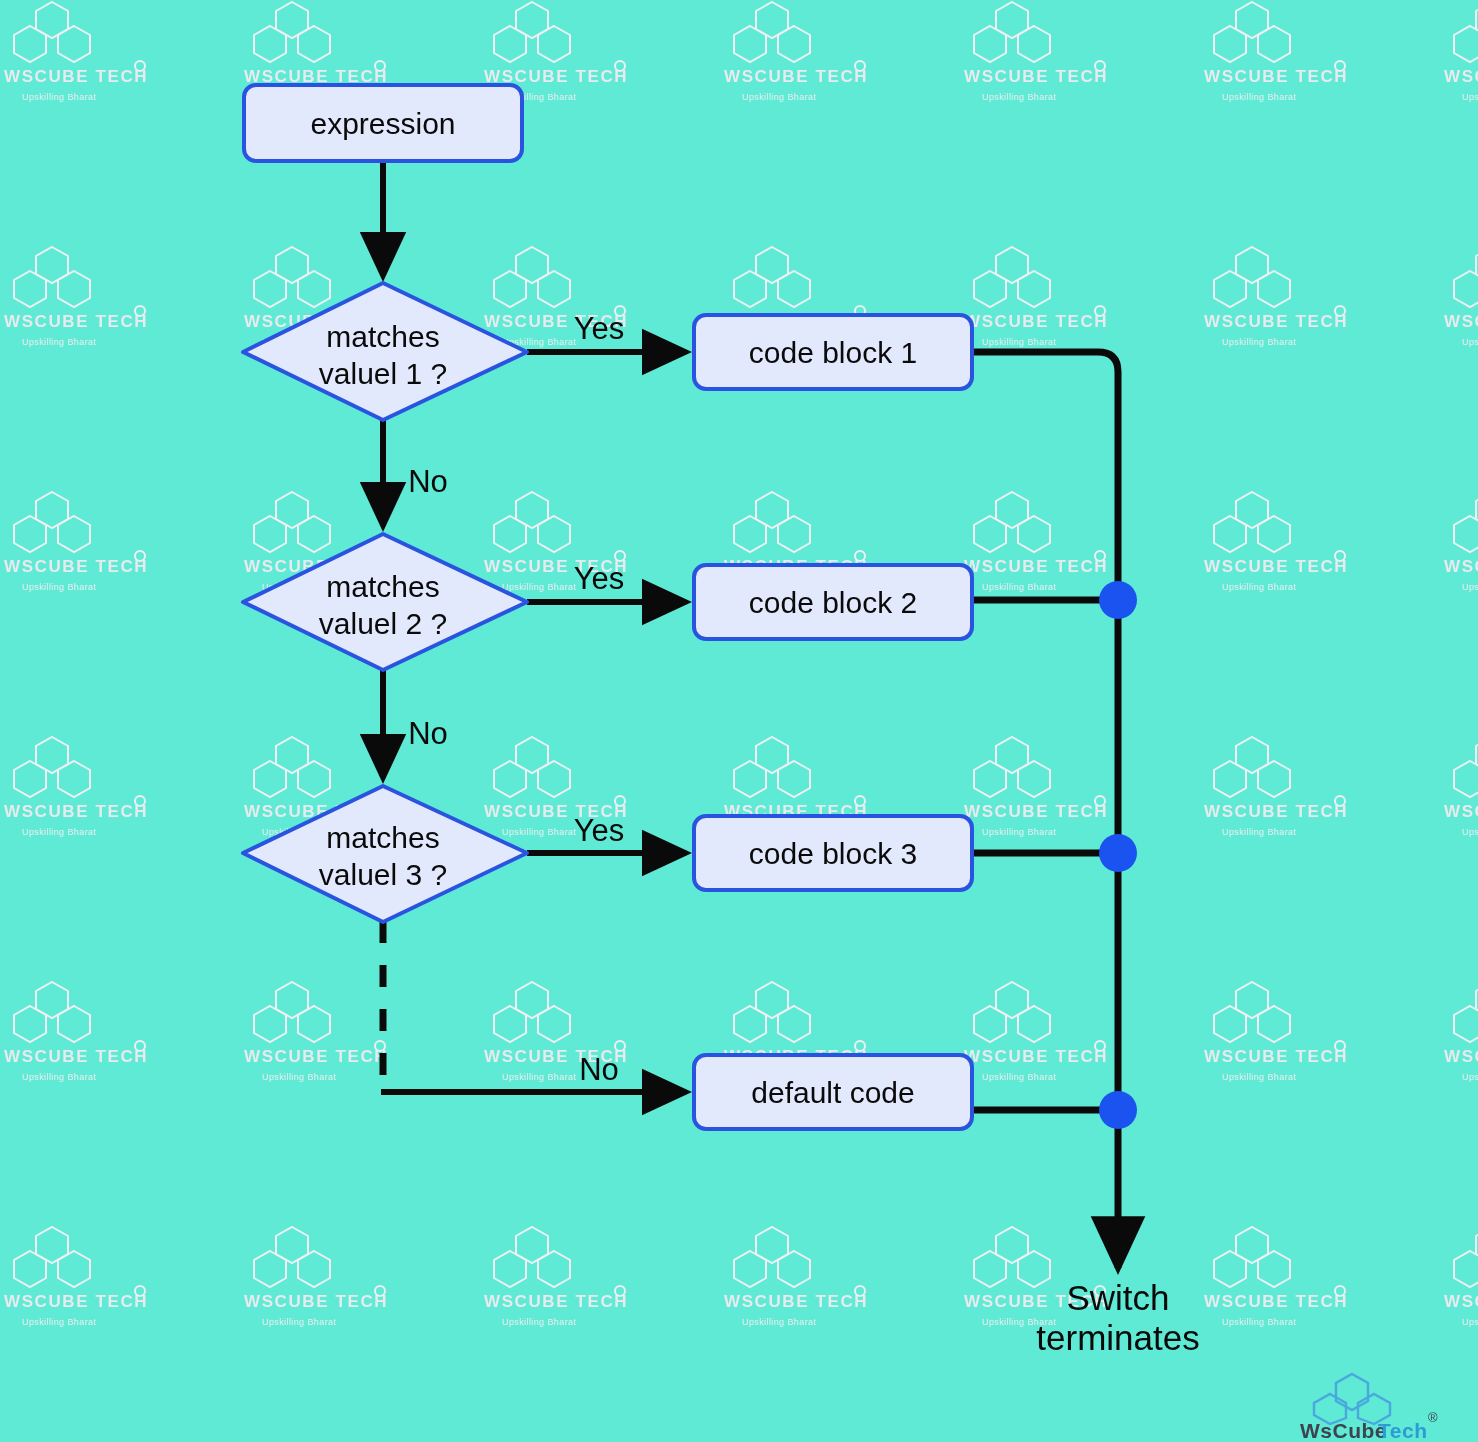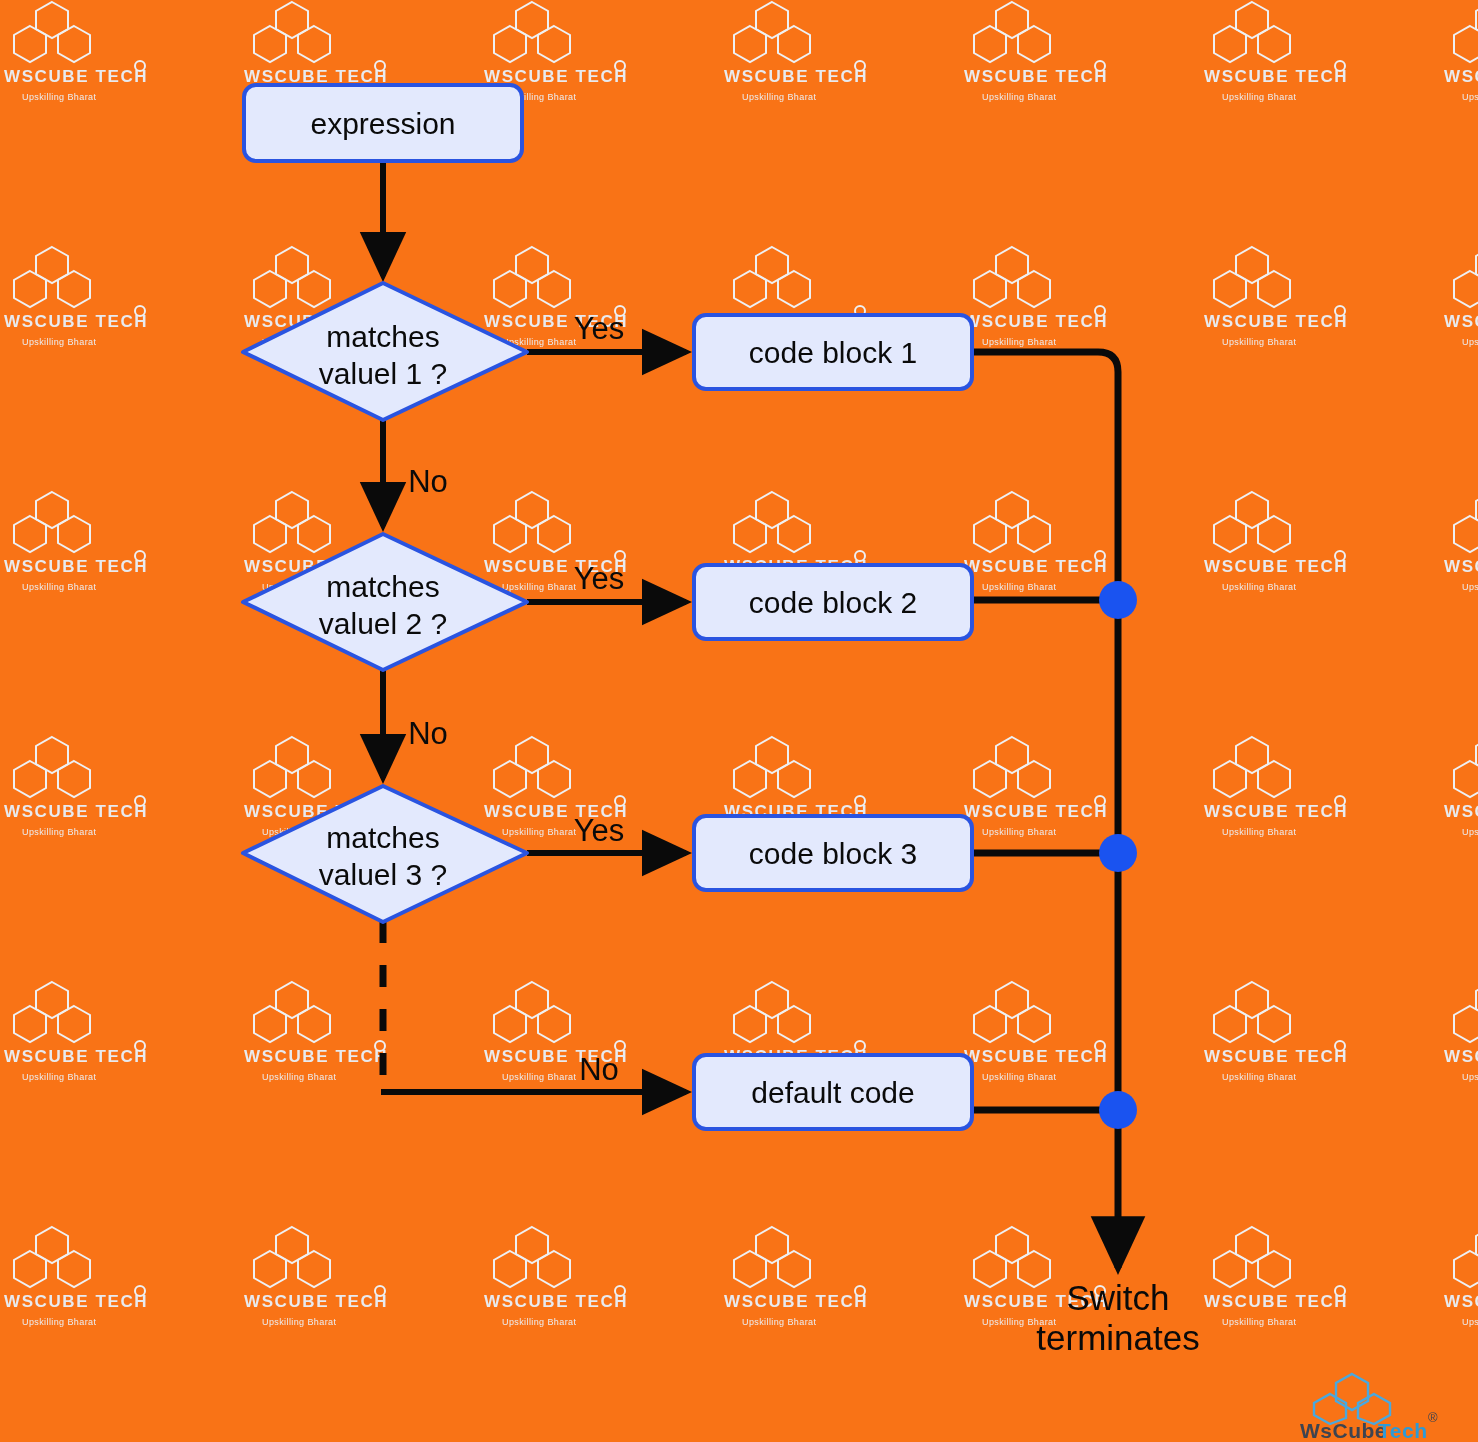--- a/index.html
+++ b/index.html
@@ -4,21 +4,21 @@
 <style>
   html, body {
     margin: 0;
     padding: 0;
     background: #ffffff;
   }
   #canvas {
     position: relative;
     width: 1478px;
     height: 1442px;
-    background: #f97316;
+    background: #5eead4;
     overflow: hidden;
     font-family: "Liberation Sans", sans-serif;
   }
   #watermark-layer {
     position: absolute;
     left: 0; top: 0;
     width: 1478px;
     height: 1442px;
     z-index: 0;
     pointer-events: none;

